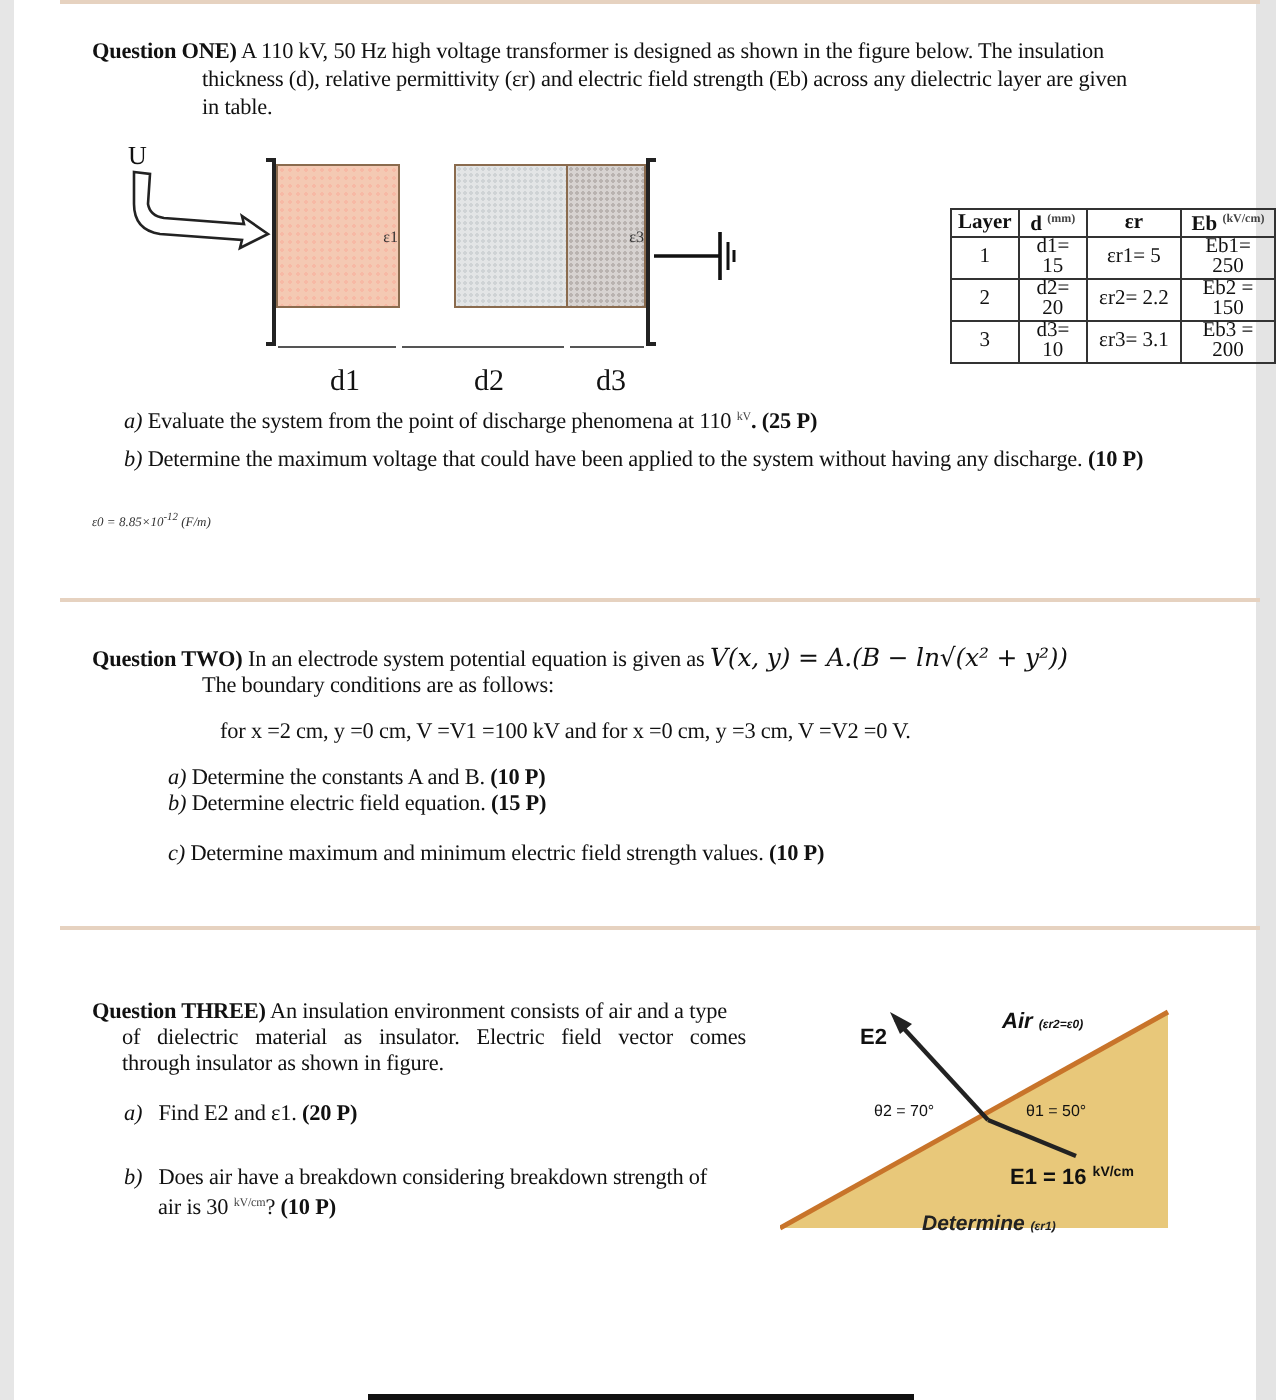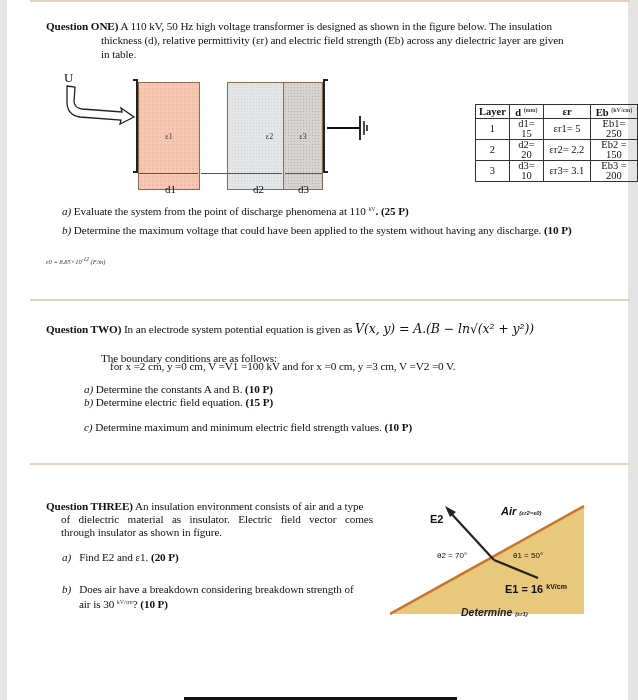--- a/index.html
+++ b/index.html
@@ -12,28 +12,28 @@
   .edge-l { position:absolute; left:0; top:0; width:7px; height:700px; background:#e6e6e6; }
   .edge-r { position:absolute; right:0; top:0; width:10px; height:700px; background:#e4e4e4; }
   .rule { position:absolute; left:30px; width:600px; height:2px; background:#e6d2c0; }
   .home-bar { position:absolute; left:184px; top:697px; width:273px; height:3px; background:#111; }
   .abs { position:absolute; }
   .q-text { font-size:11.2px; line-height:13.5px; letter-spacing:-0.1px; }
   .bold { font-weight:bold;text-align:center; }
   .it { font-style:italic; }
   .sup { font-size:6px; vertical-align:4px; color:#444; }
   
-  .layer { position:absolute; top:82px; height:108px; border:1px solid #8a6b4e; box-sizing:border-box; display:flex; align-items:center; justify-content:center; font-size:8px; color:#333; }
+  .layer { position:absolute; top:82px; height:72px; border:1px solid #8a6b4e; box-sizing:border-box; display:flex; align-items:center; justify-content:flex-end; font-size:8px; color:#333; }
   .l1 { left:138px; width:62px; background:#f4c9b3; background-image:radial-gradient(#f7b9a5 1px, transparent 1px); background-size:4px 4px; }
   .l2 { left:199px; width:85px; background:#e3e5e6; background-image:radial-gradient(#cfd3d5 1px, transparent 1px); background-size:3px 3px;margin-left:28px; }
   .l3 { left:283px; width:40px; background:#d7d3d1; background-image:radial-gradient(#b9b3b0 1px, transparent 1px); background-size:3px 3px; }
   .bracket { position:absolute; top:79px; height:94px; width:5px; border:2px solid #222; box-sizing:border-box; }
   .bracket.left { left:133px; border-left:none; }
   .bracket.right { left:323px; border-right:none; }
-  .dlabel { position:absolute; top:183px; font-size:11px; }
+  .dlabel { position:absolute; top:183px; font-size:15px; }
   .dim { position:absolute; top:173px; height:1px; background:#555; }
   
   table.layers { position:absolute; left:427px; top:104px; border-collapse:collapse; font-size:10.5px; line-height:10px;margin-left:48px; }
   table.layers td, table.layers th { border:1px solid #333; padding:0 3px; text-align:center; font-weight:normal; }
   table.layers th { font-weight:bold; }
   
   .q3-label { position:absolute; font-family:"Liberation Sans", "DejaVu Sans", sans-serif; }
 </style>
 </head>
 <body>
@@ -67,21 +67,21 @@
 <svg class="abs" style="left:327px; top:114px;" width="45" height="28">
   <line x1="0" y1="14" x2="33" y2="14" stroke="#111" stroke-width="1.8"></line>
   <line x1="33" y1="2" x2="33" y2="26" stroke="#111" stroke-width="1.8"></line>
   <line x1="37" y1="7" x2="37" y2="21" stroke="#111" stroke-width="1.5"></line>
   <line x1="40" y1="11" x2="40" y2="17" stroke="#111" stroke-width="1.5"></line>
 </svg>
 <div class="dim" style="left:139px; width:59px;"></div>
 <div class="dim" style="left:201px; width:81px;"></div>
 <div class="dim" style="left:285px; width:37px;"></div>
 <div class="dlabel" style="left:165px;">d1</div>
-<div class="dlabel" style="left:237px;margin-left:16px;">d2</div>
+<div class="dlabel" style="left:237px;">d2</div>
 <div class="dlabel" style="left:298px;">d3</div>
 
 <table class="layers">
   <tbody>
       <tr>
     <th><span>Layer</span></th>
     <th><span>d</span> <span class="sup">(mm)</span></th>
     <th style="min-width:40px;"><span>εr</span></th>
     <th><span>Eb</span> <span class="sup">(kV/cm)</span></th>
   </tr>
@@ -120,21 +120,21 @@
   <span>ε0 = 8.85×10</span><sup>-12</sup> <span>(F/m)</span>
 </div>
 
 <div class="rule" style="top:299px;"></div>
 
 <div class="abs q-text" style="left:46px; top:322px; width:560px;">
   <span class="bold">Question TWO)</span>
   <span>In an electrode system potential equation is given as</span>
   <span class="it" style="font-family:'DejaVu Serif', serif; font-size:12.5px;">V(x, y) = A.(B − ln√(x² + y²))</span>
 </div>
-<div class="abs q-text" style="left:101px; top:352px;">The boundary conditions are as follows:</div>
+<div class="abs q-text" style="left:101px; top:337px;">The boundary conditions are as follows:</div>
 <div class="abs q-text" style="left:110px; top:360px;">for x =2 cm, y =0 cm, V =V1 =100 kV and for x =0 cm, y =3 cm, V =V2 =0 V.</div>
 <div class="abs q-text" style="left:84px; top:383px;">
   <span class="it">a)</span> <span>Determine the constants A and B.</span> <span class="bold">(10 P)</span>
 </div>
 <div class="abs q-text" style="left:84px; top:396px;">
   <span class="it">b)</span> <span>Determine electric field equation.</span> <span class="bold">(15 P)</span>
 </div>
 <div class="abs q-text" style="left:84px; top:409px;margin-top:12px;">
   <span class="it">c)</span> <span>Determine maximum and minimum electric field strength values.</span> <span class="bold">(10 P)</span>
 </div>

